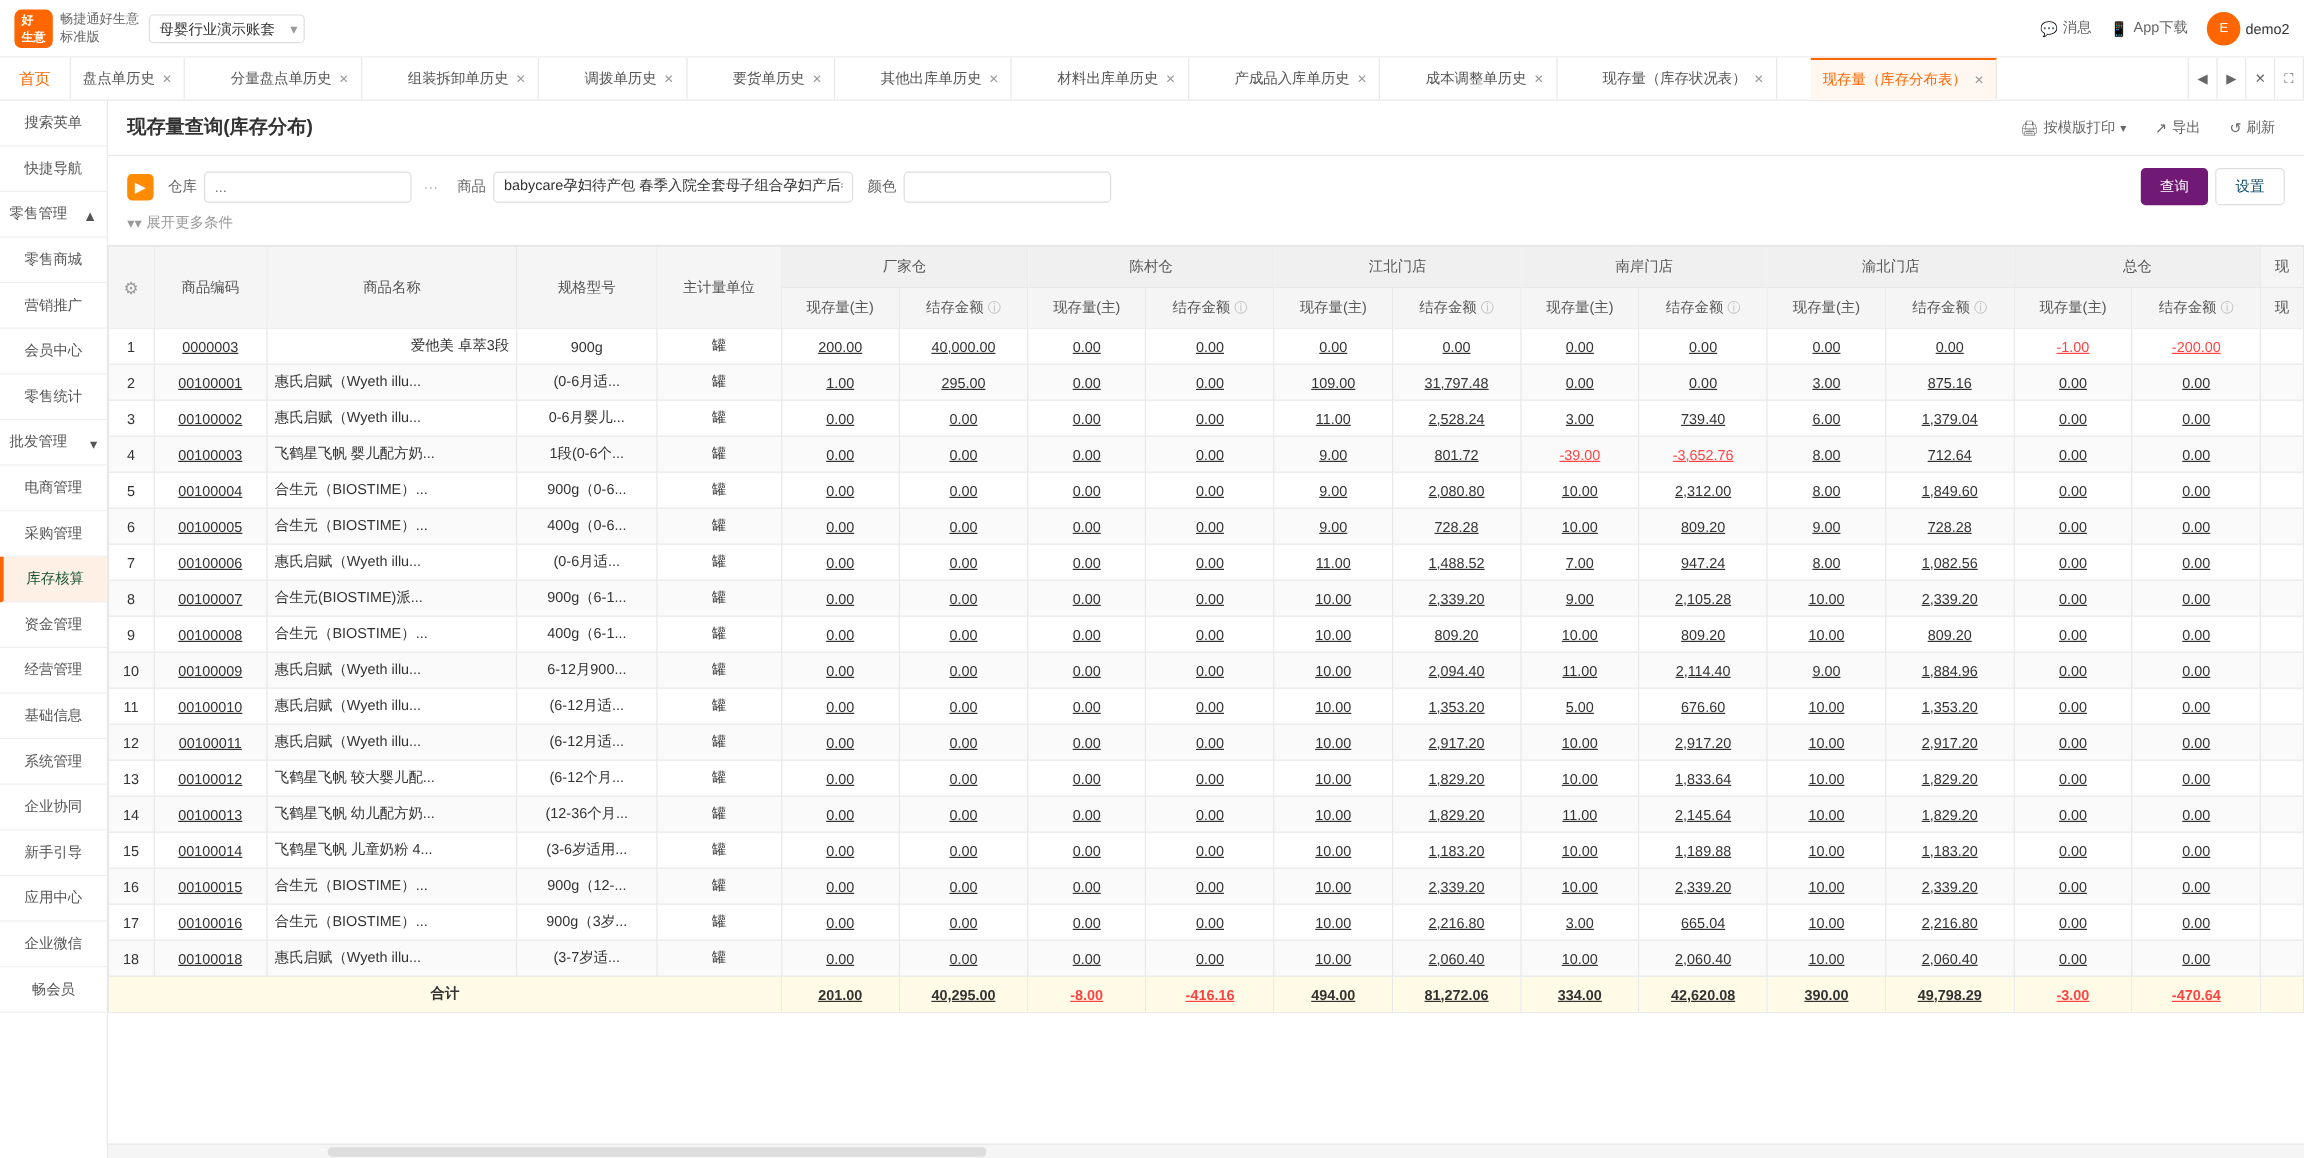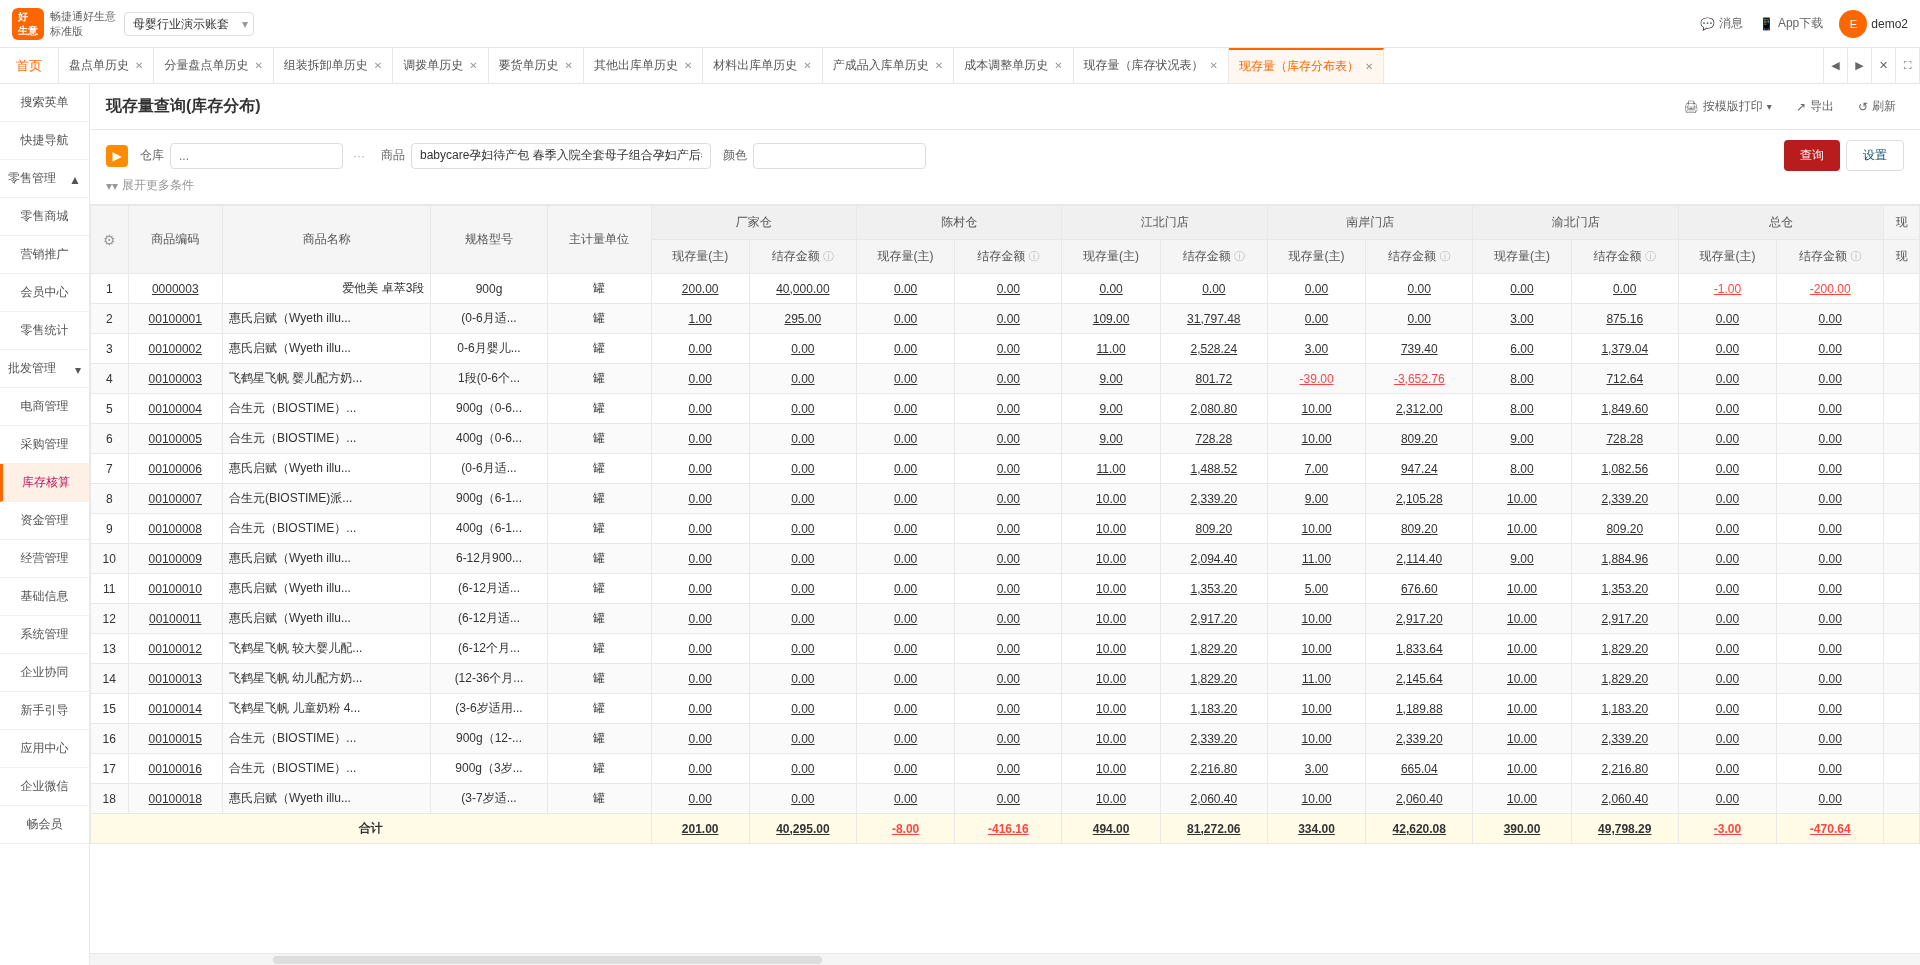--- a/index.html
+++ b/index.html
@@ -15,50 +15,50 @@
     .select-wrapper { position: relative; display: inline-block; }
     .select-wrapper::after { content: '▾'; position: absolute; right: 6px; top: 50%; transform: translateY(-50%); color: #999; pointer-events: none; }
     .top-bar-right { display: flex; align-items: center; gap: 16px; }
     .top-btn { display: flex; align-items: center; gap: 4px; font-size: 12px; color: #666; cursor: pointer; }
     .user-avatar { width: 28px; height: 28px; border-radius: 50%; background: #ff6600; display: flex; align-items: center; justify-content: center; color: white; font-size: 11px; }
     .user-name { font-size: 12px; color: #333; cursor: pointer; }
 
     
     .tab-bar { background: #fff; height: 36px; display: flex; align-items: center; border-bottom: 1px solid #e8e8e8; overflow: hidden; }
     .tab-home { padding: 0 16px; height: 36px; display: flex; align-items: center; color: #ff6600; font-size: 13px; cursor: pointer; border-right: 1px solid #e8e8e8; flex-shrink: 0; }
-    .tab-items { display: flex; flex: 1; overflow: hidden; }
+    .tab-items { display: flex; flex: 1; overflow: hidden; gap: 28px; }
     .tab-item { padding: 0 10px; height: 36px; display: flex; align-items: center; gap: 4px; font-size: 12px; color: #555; cursor: pointer; border-right: 1px solid #e8e8e8; white-space: nowrap; flex-shrink: 0; }
     .tab-item.active { background: #fff7f0; color: #ff6600; border-top: 2px solid #ff6600; }
     .tab-close { color: #999; font-size: 10px; cursor: pointer; margin-left: 2px; }
     .tab-nav-btns { display: flex; align-items: center; border-left: 1px solid #e8e8e8; }
     .tab-nav-btn { width: 24px; height: 36px; display: flex; align-items: center; justify-content: center; cursor: pointer; color: #666; border-right: 1px solid #e8e8e8; font-size: 11px; }
 
     
     .layout { display: flex; height: calc(100vh - 84px); }
     .sidebar { width: 90px; background: #fff; border-right: 1px solid #e8e8e8; display: flex; flex-direction: column; overflow-y: auto; }
     .sidebar-item { padding: 10px 0; text-align: center; cursor: pointer; color: #555; font-size: 12px; border-bottom: 1px solid #f0f0f0; }
-    .sidebar-item.active { color: #be185d; background: #fff0e6; border-left: 3px solid #ff6600; }
+    .sidebar-item.active { color: #14532d; background: #fff0e6; border-left: 3px solid #ff6600; }
     .sidebar-item.has-sub { display: flex; align-items: flex-end; justify-content: space-between; padding: 10px 8px; }
     
     
     .main-content { flex: 1; overflow: hidden; display: flex; flex-direction: column; }
     .page-header { background: #fff; padding: 10px 16px; border-bottom: 1px solid #e8e8e8; display: flex; align-items: center; justify-content: space-between; }
     .page-title { font-size: 16px; font-weight: 600; color: #333; }
     .header-actions { display: flex; align-items: center; gap: 8px; }
     .header-btn { display: flex; align-items: center; gap: 4px; font-size: 12px; color: #666; cursor: pointer; padding: 4px 8px; border-radius: 4px; }
 
     
     .filter-area { background: #fff; padding: 10px 16px; border-bottom: 1px solid #e8e8e8; }
     .filter-row { display: flex; align-items: center; gap: 12px; flex-wrap: wrap; }
     .filter-group { display: flex; align-items: center; gap: 6px; }
     .filter-label { font-size: 12px; color: #666; white-space: nowrap; }
     .filter-input { border: 1px solid #ddd; padding: 5px 8px; border-radius: 4px; font-size: 12px; color: #333; min-width: 120px; }
     .filter-input-long { min-width: 300px; }
     .filter-expand { display: flex; align-items: center; gap: 4px; color: #999; font-size: 12px; cursor: pointer; margin-top: 6px; }
-    .btn-search { background: #b91c1c; color: white; border: none; padding: 6px 16px; border-radius: 4px; font-size: 12px; cursor: pointer; }
+    .btn-search { background: #701a75; color: white; border: none; padding: 6px 16px; border-radius: 4px; font-size: 12px; cursor: pointer; }
     .btn-setting { background: #fff; color: #0c4a6e; border: 1px solid #ddd; padding: 6px 16px; border-radius: 4px; font-size: 12px; cursor: pointer; }
     .filter-expand-icon { width: 22px; height: 22px; background: #ff8c00; border-radius: 4px; display: flex; align-items: center; justify-content: center; color: white; font-size: 12px; cursor: pointer; }
     .ellipsis-btn { color: #aaa; cursor: pointer; padding: 0 4px; }
 
     
     .table-area { flex: 1; overflow: auto; background: #fff; }
     .data-table { width: 100%; border-collapse: collapse; font-size: 12px; }
     .data-table th { background: #f5f5f5; padding: 8px 6px; text-align: center; border: 1px solid #e8e8e8; font-weight: 500; color: #555; white-space: nowrap; position: sticky; top: 0; z-index: 2; }
     .data-table th.group-header { background: #f0f0f0; }
     .data-table td { padding: 6px 6px; text-align: center; border: 1px solid #e8e8e8; color: #333; white-space: nowrap; }

